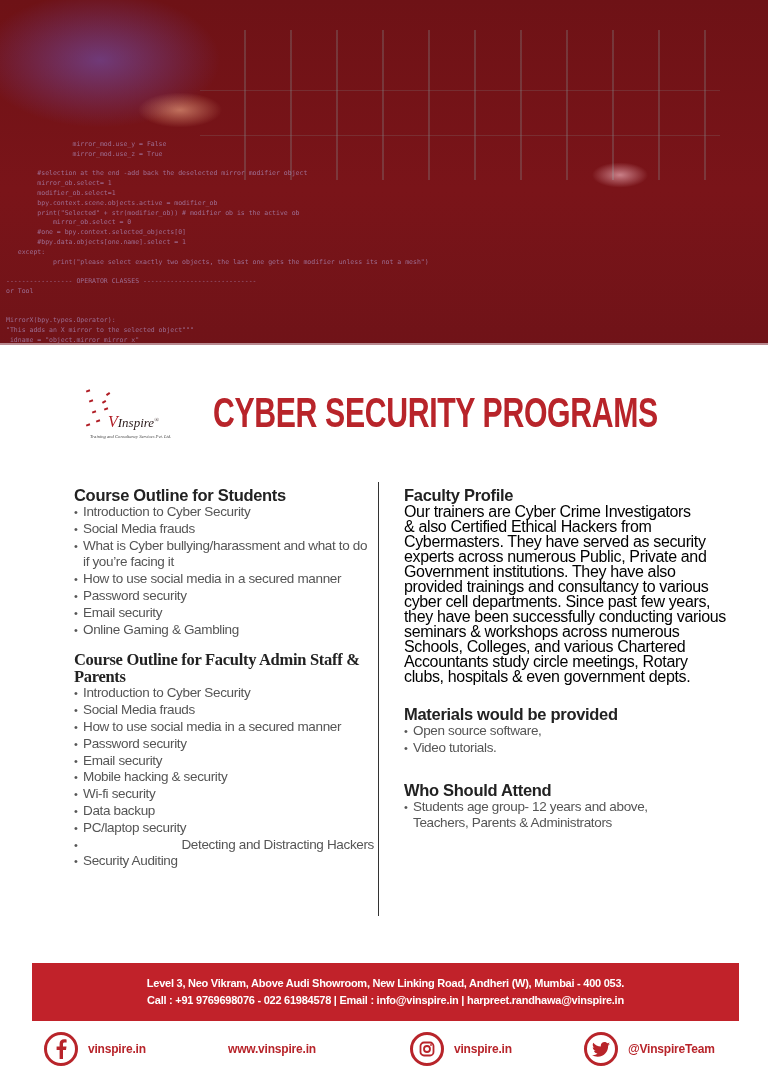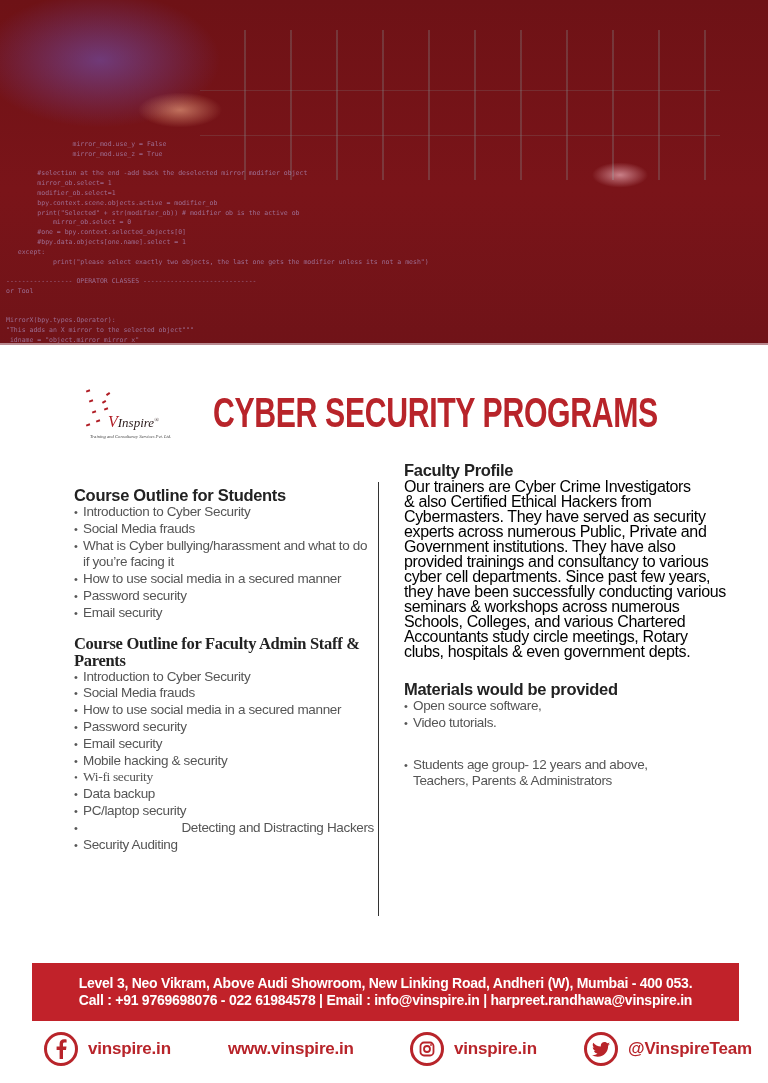--- a/index.html
+++ b/index.html
@@ -54,21 +54,21 @@
   .page-title {
     position: absolute; left: 213px; top: 392px;
     font-family: "Liberation Sans", sans-serif; font-weight: bold; font-size: 42px;
     color: #b8242a; letter-spacing: -0.5px; transform: scaleX(0.72); transform-origin: left top;
     white-space: nowrap; line-height: 1;
   }
 
   
   .col { position: absolute; }
   .col-left { left: 74px; top: 487px; width: 300px; }
-  .col-right { left: 404px; top: 462px; width: 340px; }
+  .col-right { left: 404px; top: 487px; width: 340px; }
   .divider { position: absolute; left: 378px; top: 482px; width: 1px; height: 434px; background: #333; }
 
   .sec-title {
     font-family: "Liberation Sans", sans-serif; font-weight: bold; font-size: 16.5px;
     color: #222; line-height: 17px; letter-spacing: -0.3px;
   }
   ul.bullets { list-style: none; }
   ul.bullets li {
     font-size: 13.5px; line-height: 16.8px; color: #555; padding-left: 9px; position: relative;
     letter-spacing: -0.35px;
@@ -83,34 +83,34 @@
   .gap-2 { height: 13px; }
   .gap-3 { height: 25px; }
 
   
   .contact-band {
     position: absolute; left: 32px; top: 963px; width: 707px; height: 58px;
     background: #c1222a; color: #fff; text-align: center;
     display: flex; flex-direction: column; justify-content: center;
   }
   .contact-band .line {
-    font-family: "Liberation Sans", sans-serif; font-weight: bold; font-size: 14px;
+    font-family: "Liberation Sans", sans-serif; font-weight: bold; font-size: 11px;
     line-height: 17.5px; letter-spacing: -0.25px; white-space: nowrap; text-align: center;
   }
   .social-row {
     position: absolute; left: 32px; top: 1030px; width: 707px; height: 40px;
   }
   .social-item { position: absolute; top: 0; height: 38px; display: flex; align-items: center; }
   .circle-icon {
     width: 34px; height: 34px; border: 3px solid #b8242a; border-radius: 50%;
     display: flex; align-items: center; justify-content: center; margin-right: 10px;
     color: #b8242a;
   }
   .social-label {
-    font-family: "Liberation Sans", sans-serif; font-weight: bold; font-size: 17px;
+    font-family: "Liberation Sans", sans-serif; font-weight: bold; font-size: 12px;
     color: #b8242a; letter-spacing: -0.2px;
   }
 </style>
 </head>
 <body>
 
 <div class="hero">
   <div class="grid-lines"></div>
   <div class="code" id="hero-code">                 mirror_mod.use_y = False
                  mirror_mod.use_z = True
@@ -159,31 +159,32 @@
 
 <div class="col col-left">
   <div class="sec-title">Course Outline for Students</div>
   <ul class="bullets" id="students-list">
       <li style="white-space: pre-line;">Introduction to Cyber Security</li>
       <li style="white-space: pre-line;">Social Media frauds</li>
       <li style="white-space: pre-line;">What is Cyber bullying/harassment and what to do if you’re facing it</li>
       <li style="white-space: pre-line;">How to use social media in a secured manner</li>
       <li style="white-space: pre-line;">Password security</li>
       <li style="white-space: pre-line;">Email security</li>
+      <li style="white-space: pre-line;">Online Gaming &amp; Gambling</li>
     </ul>
   <div class="gap-2"></div>
   <div class="sec-title" style="width:290px;font-family:Liberation Serif, serif;">Course Outline for Faculty Admin Staff &amp; Parents</div>
   <ul class="bullets" id="faculty-list">
       <li style="white-space: pre-line;">Introduction to Cyber Security</li>
       <li style="white-space: pre-line;">Social Media frauds</li>
       <li style="white-space: pre-line;">How to use social media in a secured manner</li>
       <li style="white-space: pre-line;">Password security</li>
       <li style="white-space: pre-line;">Email security</li>
       <li style="white-space: pre-line;">Mobile hacking &amp; security</li>
-      <li style="white-space: pre-line; font-family: Liberation Serif, serif;">Wi-fi security</li>
+      <li style="white-space: pre-line;">Wi-fi security</li>
       <li style="white-space: pre-line;">Data backup</li>
       <li style="white-space: pre-line;">PC/laptop security</li>
       <li style="white-space: pre-line; text-align: right;">Detecting and Distracting Hackers</li>
       <li style="white-space: pre-line;">Security Auditing</li>
     </ul>
 </div>
 
 <div class="divider"></div>
 
 <div class="col col-right">
@@ -200,20 +201,21 @@
 Schools, Colleges, and various Chartered
 Accountants study circle meetings, Rotary
 clubs, hospitals &amp; even government depts.</div>
   <div class="gap-1" style="height:22px;"></div>
   <div class="sec-title">Materials would be provided</div>
   <ul class="bullets" id="materials-list">
       <li style="white-space: pre-line;">Open source software,</li>
       <li style="white-space: pre-line;">Video tutorials.</li>
     </ul>
   <div class="gap-3"></div>
+  <div class="sec-title">Who Should Attend</div>
   <ul class="bullets" id="attend-list">
       <li style="white-space: pre-line;">Students age group- 12 years and above,
 Teachers, Parents &amp; Administrators</li>
     </ul>
 </div>
 
 <div class="contact-band">
   <div class="line">Level 3, Neo Vikram, Above Audi Showroom, New Linking Road, Andheri (W), Mumbai - 400 053.</div>
   <div class="line">Call : +91 9769698076 - 022 61984578 | Email : info@vinspire.in | harpreet.randhawa@vinspire.in</div>
 </div>

